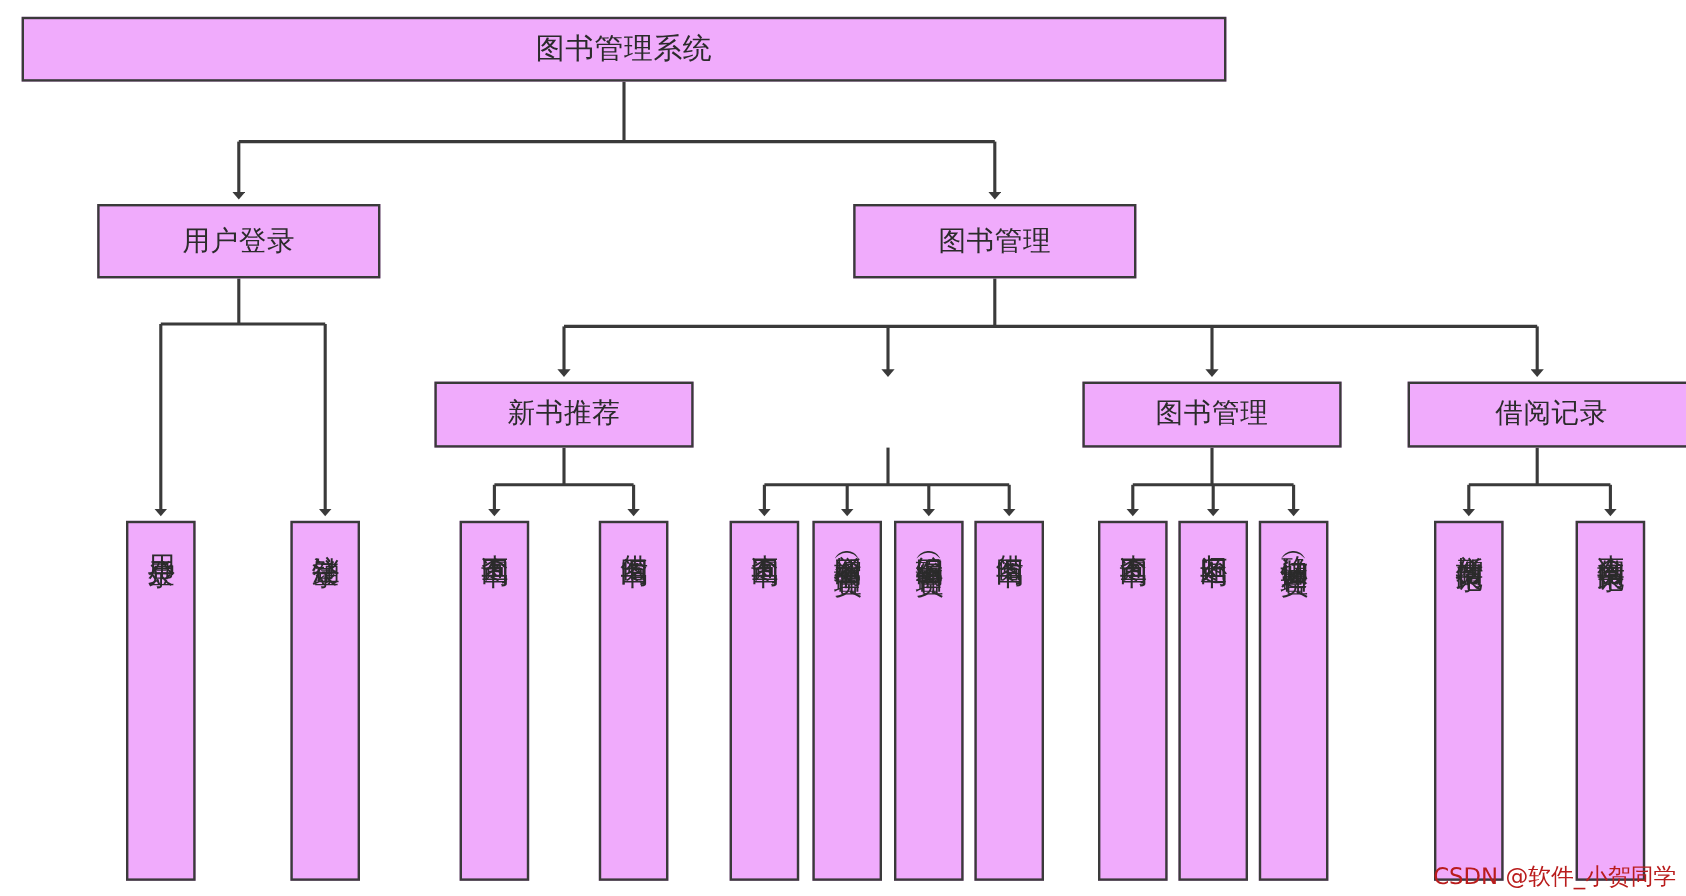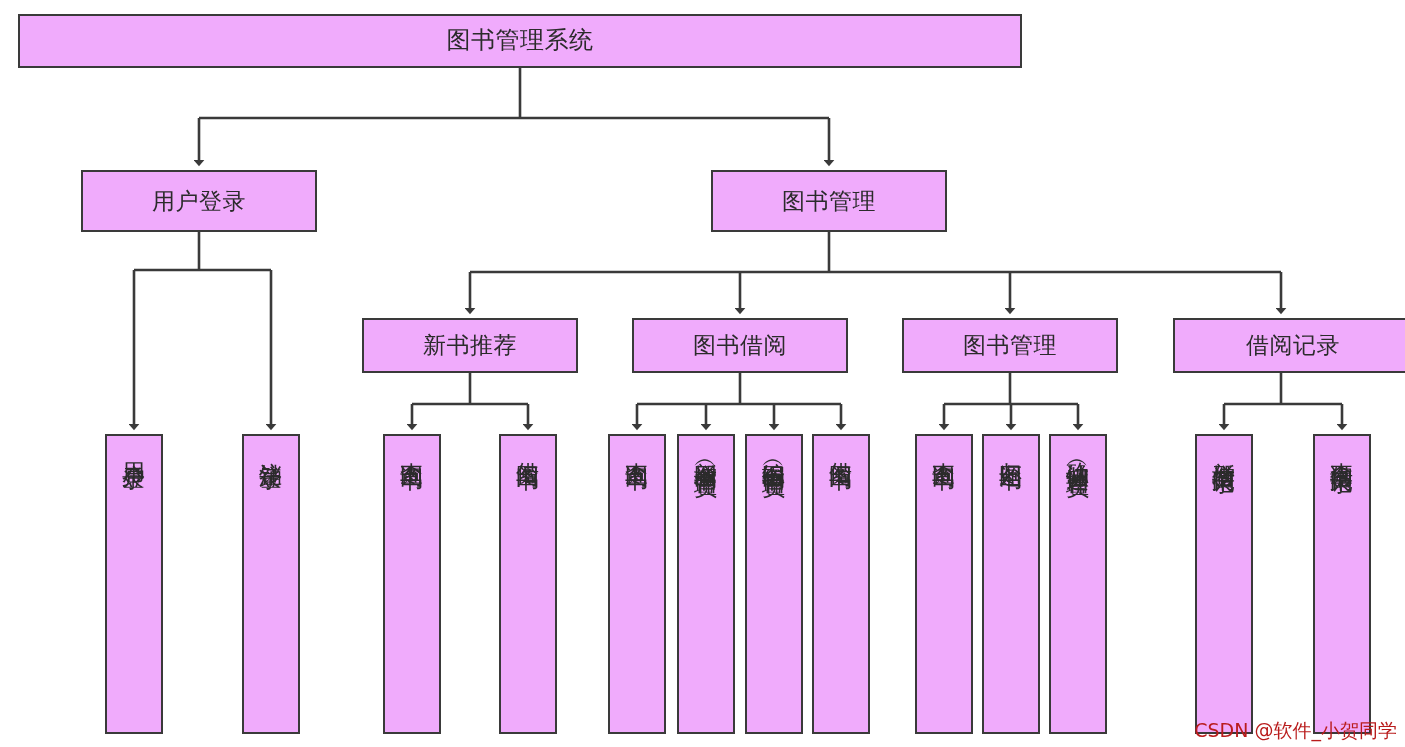--- a/index.html
+++ b/index.html
@@ -110,23 +110,20 @@
   <div class="node h-node" style="left:81px;top:170px;width:236px;height:62px;">
     <span class="lbl">用户登录</span>
   </div>
   <div class="node h-node" style="left:711px;top:170px;width:236px;height:62px;">
     <span class="lbl">图书管理</span>
   </div>
 
   <div class="node h-node" style="left:362px;top:318px;width:216px;height:55px;">
     <span class="lbl">新书推荐</span>
   </div>
-  <div class="node h-node" style="left:632px;top:318px;width:216px;height:55px;">
-    <span class="lbl">图书借阅</span>
-  </div>
   <div class="node h-node" style="left:902px;top:318px;width:216px;height:55px;">
     <span class="lbl">图书管理</span>
   </div>
   <div class="node h-node" style="left:1173px;top:318px;width:240px;height:55px;">
     <span class="lbl">借阅记录</span>
   </div>
 
   <div class="node v-node" style="left:105px;top:434px;width:58px;height:300px;">
     <span class="lbl">用户登录</span>
   </div>

